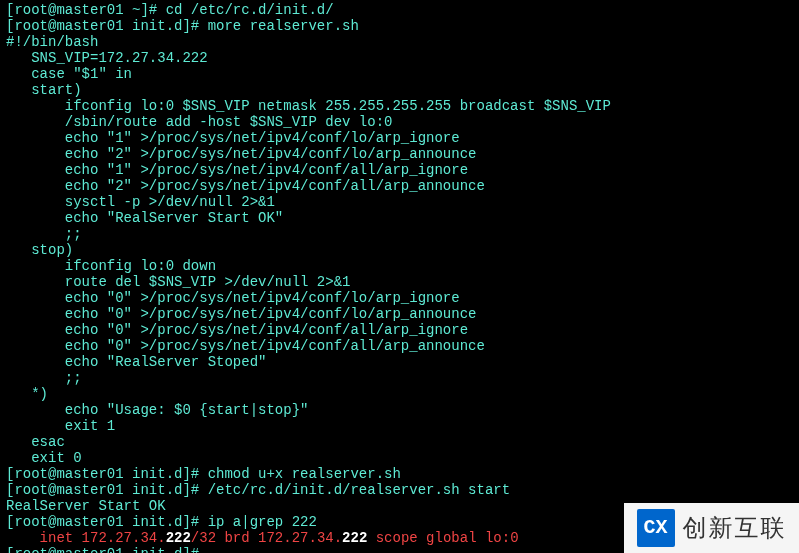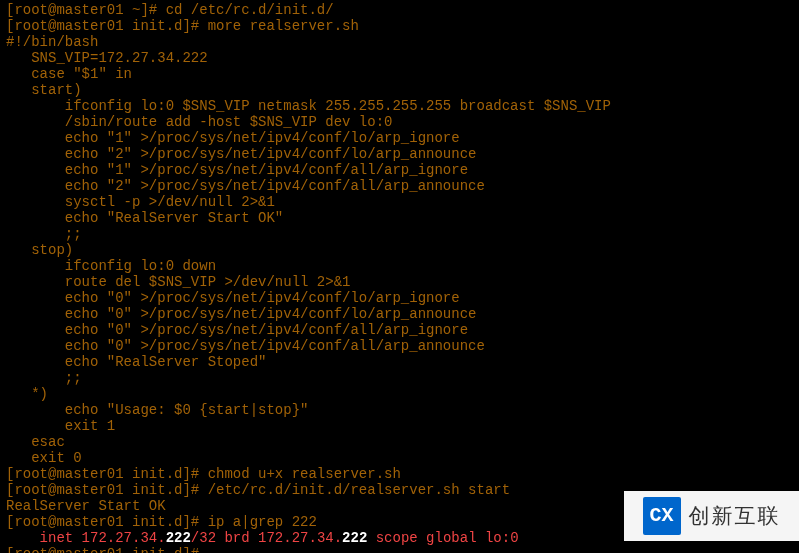--- a/index.html
+++ b/index.html
@@ -18,26 +18,26 @@
       position: relative;
     }
     .terminal {
       padding: 2px 6px;
       white-space: pre;
     }
     .line {
       display: block;
       color: #fff;
     }
-    .white { color: #a16207; }
+    .white { color: #5eead4; }
     .cyan { color: #ef4444; }
     .bold-white { color: #fff; font-weight: bold; }
     .watermark {
       position: absolute;
-      bottom: 12px;
+      bottom: 0;
       right: 0;
       width: 175px;
       height: 50px;
       background: #f5f5f5;
       display: flex;
       align-items: center;
       justify-content: center;
       padding: 6px;
     }
     .wm-logo {
@@ -48,21 +48,21 @@
       display: flex;
       align-items: center;
       justify-content: center;
       font-size: 20px;
       font-weight: bold;
       margin-right: 8px;
       border-radius: 2px;
     }
     .wm-text {
       font-family: sans-serif;
-      font-size: 21px;
+      font-size: 24px;
       color: #333;
       letter-spacing: 2px;
     }
   </style>
 </head>
 <body>
 
 <div class="terminal"><div class="line"><span class="white">[root@master01 ~]# cd /etc/rc.d/init.d/</span></div><div class="line"><span class="white">[root@master01 init.d]# more realserver.sh</span></div><div class="line"><span class="white">#!/bin/bash</span></div><div class="line"><span class="white">   SNS_VIP=172.27.34.222</span></div><div class="line"><span class="white">   case "$1" in</span></div><div class="line"><span class="white">   start)</span></div><div class="line"><span class="white">       ifconfig lo:0 $SNS_VIP netmask 255.255.255.255 broadcast $SNS_VIP</span></div><div class="line"><span class="white">       /sbin/route add -host $SNS_VIP dev lo:0</span></div><div class="line"><span class="white">       echo "1" &gt;/proc/sys/net/ipv4/conf/lo/arp_ignore</span></div><div class="line"><span class="white">       echo "2" &gt;/proc/sys/net/ipv4/conf/lo/arp_announce</span></div><div class="line"><span class="white">       echo "1" &gt;/proc/sys/net/ipv4/conf/all/arp_ignore</span></div><div class="line"><span class="white">       echo "2" &gt;/proc/sys/net/ipv4/conf/all/arp_announce</span></div><div class="line"><span class="white">       sysctl -p &gt;/dev/null 2&gt;&amp;1</span></div><div class="line"><span class="white">       echo "RealServer Start OK"</span></div><div class="line"><span class="white">       ;;</span></div><div class="line"><span class="white">   stop)</span></div><div class="line"><span class="white">       ifconfig lo:0 down</span></div><div class="line"><span class="white">       route del $SNS_VIP &gt;/dev/null 2&gt;&amp;1</span></div><div class="line"><span class="white">       echo "0" &gt;/proc/sys/net/ipv4/conf/lo/arp_ignore</span></div><div class="line"><span class="white">       echo "0" &gt;/proc/sys/net/ipv4/conf/lo/arp_announce</span></div><div class="line"><span class="white">       echo "0" &gt;/proc/sys/net/ipv4/conf/all/arp_ignore</span></div><div class="line"><span class="white">       echo "0" &gt;/proc/sys/net/ipv4/conf/all/arp_announce</span></div><div class="line"><span class="white">       echo "RealServer Stoped"</span></div><div class="line"><span class="white">       ;;</span></div><div class="line"><span class="white">   *)</span></div><div class="line"><span class="white">       echo "Usage: $0 {start|stop}"</span></div><div class="line"><span class="white">       exit 1</span></div><div class="line"><span class="white">   esac</span></div><div class="line"><span class="white">   exit 0</span></div><div class="line"><span class="white">[root@master01 init.d]# chmod u+x realserver.sh</span></div><div class="line"><span class="white">[root@master01 init.d]# /etc/rc.d/init.d/realserver.sh start</span></div><div class="line"><span class="white">RealServer Start OK</span></div><div class="line"><span class="white">[root@master01 init.d]# ip a|grep 222</span></div><div class="line"><span class="cyan">    inet 172.27.34.</span><span class="bold-white">222</span><span class="cyan">/32 brd 172.27.34.</span><span class="bold-white">222</span><span class="cyan"> scope global lo:0</span></div><div class="line"><span class="white">[root@master01 init.d]# </span></div></div>
 
 <div class="watermark">

